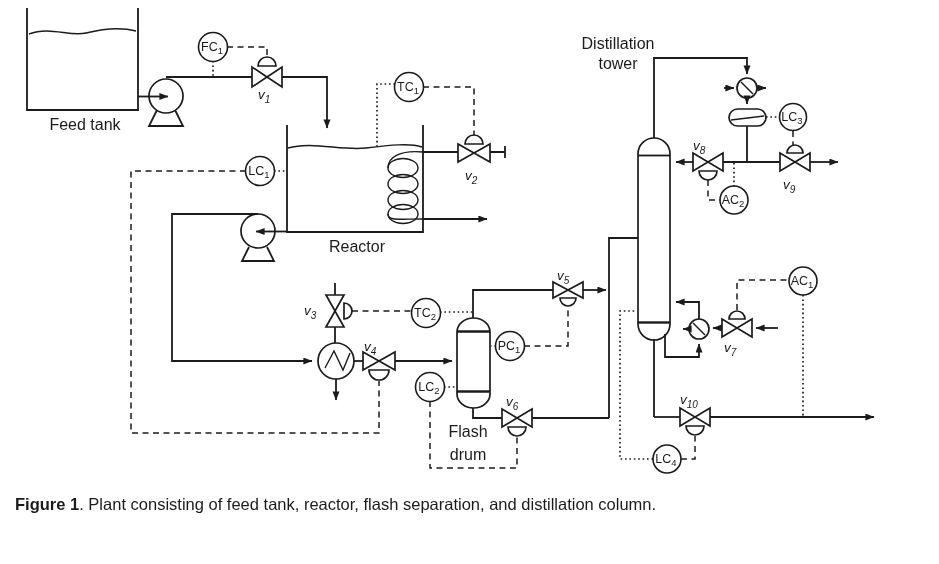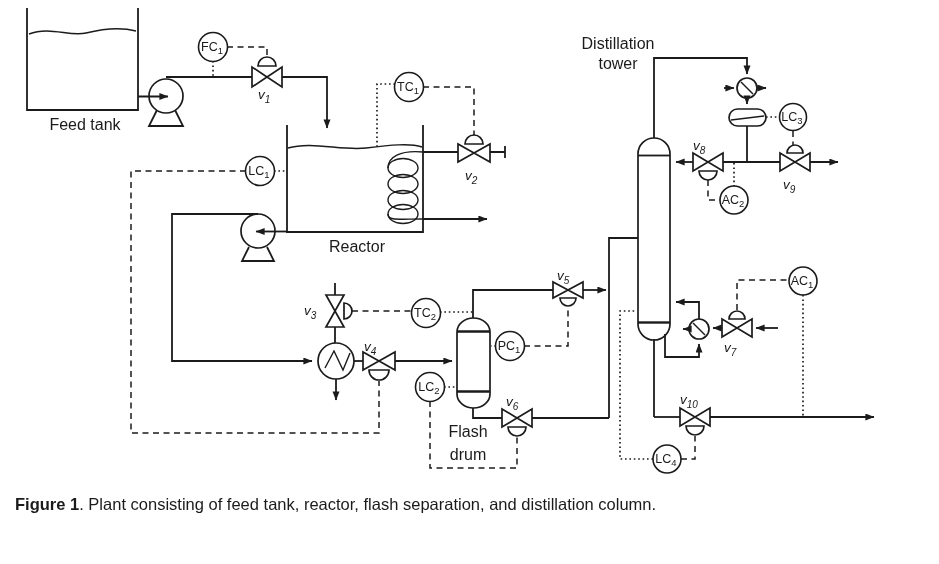--- a/index.html
+++ b/index.html
@@ -1,17 +1,17 @@
 <!DOCTYPE html>
 <html><head>
 <meta charset="utf-8">
 <style>
   html,body{margin:0;padding:0;background:#ffffff;}
   .stage{position:relative;width:939px;height:564px;background:#ffffff;overflow:hidden;
-         font-family:"Liberation Sans","DejaVu Sans",sans-serif;border-radius:6px;}
+         font-family:"Liberation Sans","DejaVu Sans",sans-serif;}
   svg text{fill:#1b1b1b;}
   .proc{stroke:#1b1b1b;stroke-width:1.8;fill:none;}
   .thin{stroke:#1b1b1b;stroke-width:1.4;fill:none;}
   .sig{stroke:#1b1b1b;stroke-width:1.5;fill:none;stroke-dasharray:6 4.5;}
   .meas{stroke:#1b1b1b;stroke-width:1.7;fill:none;stroke-dasharray:1.6 2.8;}
   .sym{stroke:#1b1b1b;stroke-width:1.7;fill:#ffffff;}
   .ctl{stroke:#1b1b1b;stroke-width:1.6;fill:#ffffff;}
   .lbl{font-size:16px;}
   .vlbl{font-size:13.5px;font-style:italic;}
   .clbl{font-size:12.5px;}

